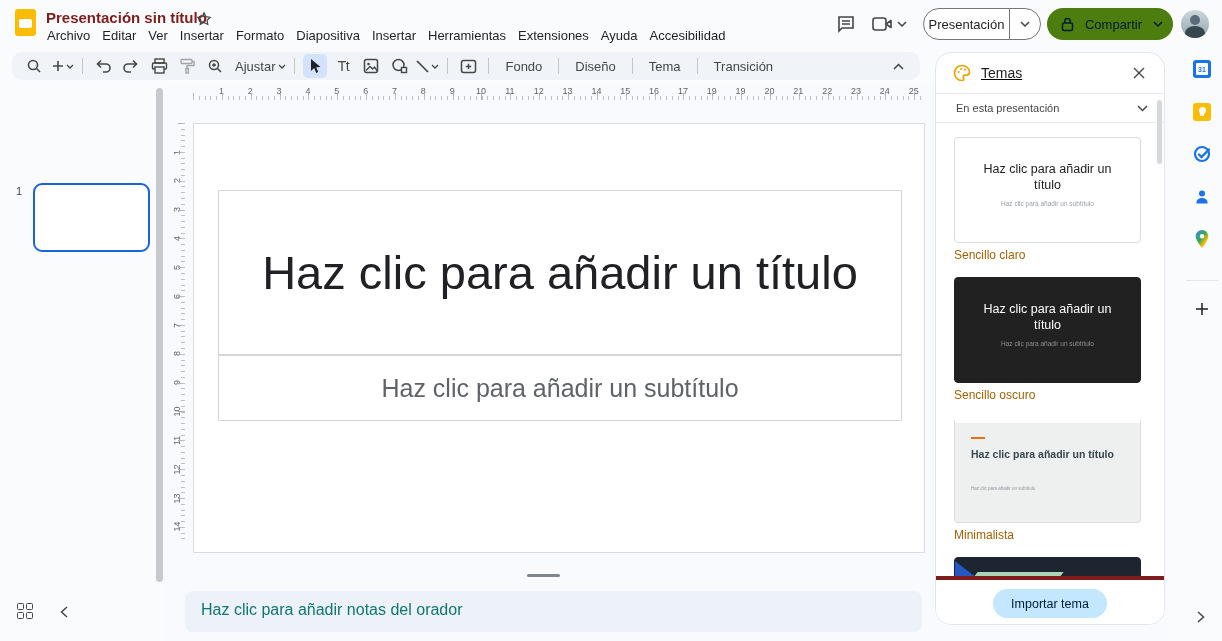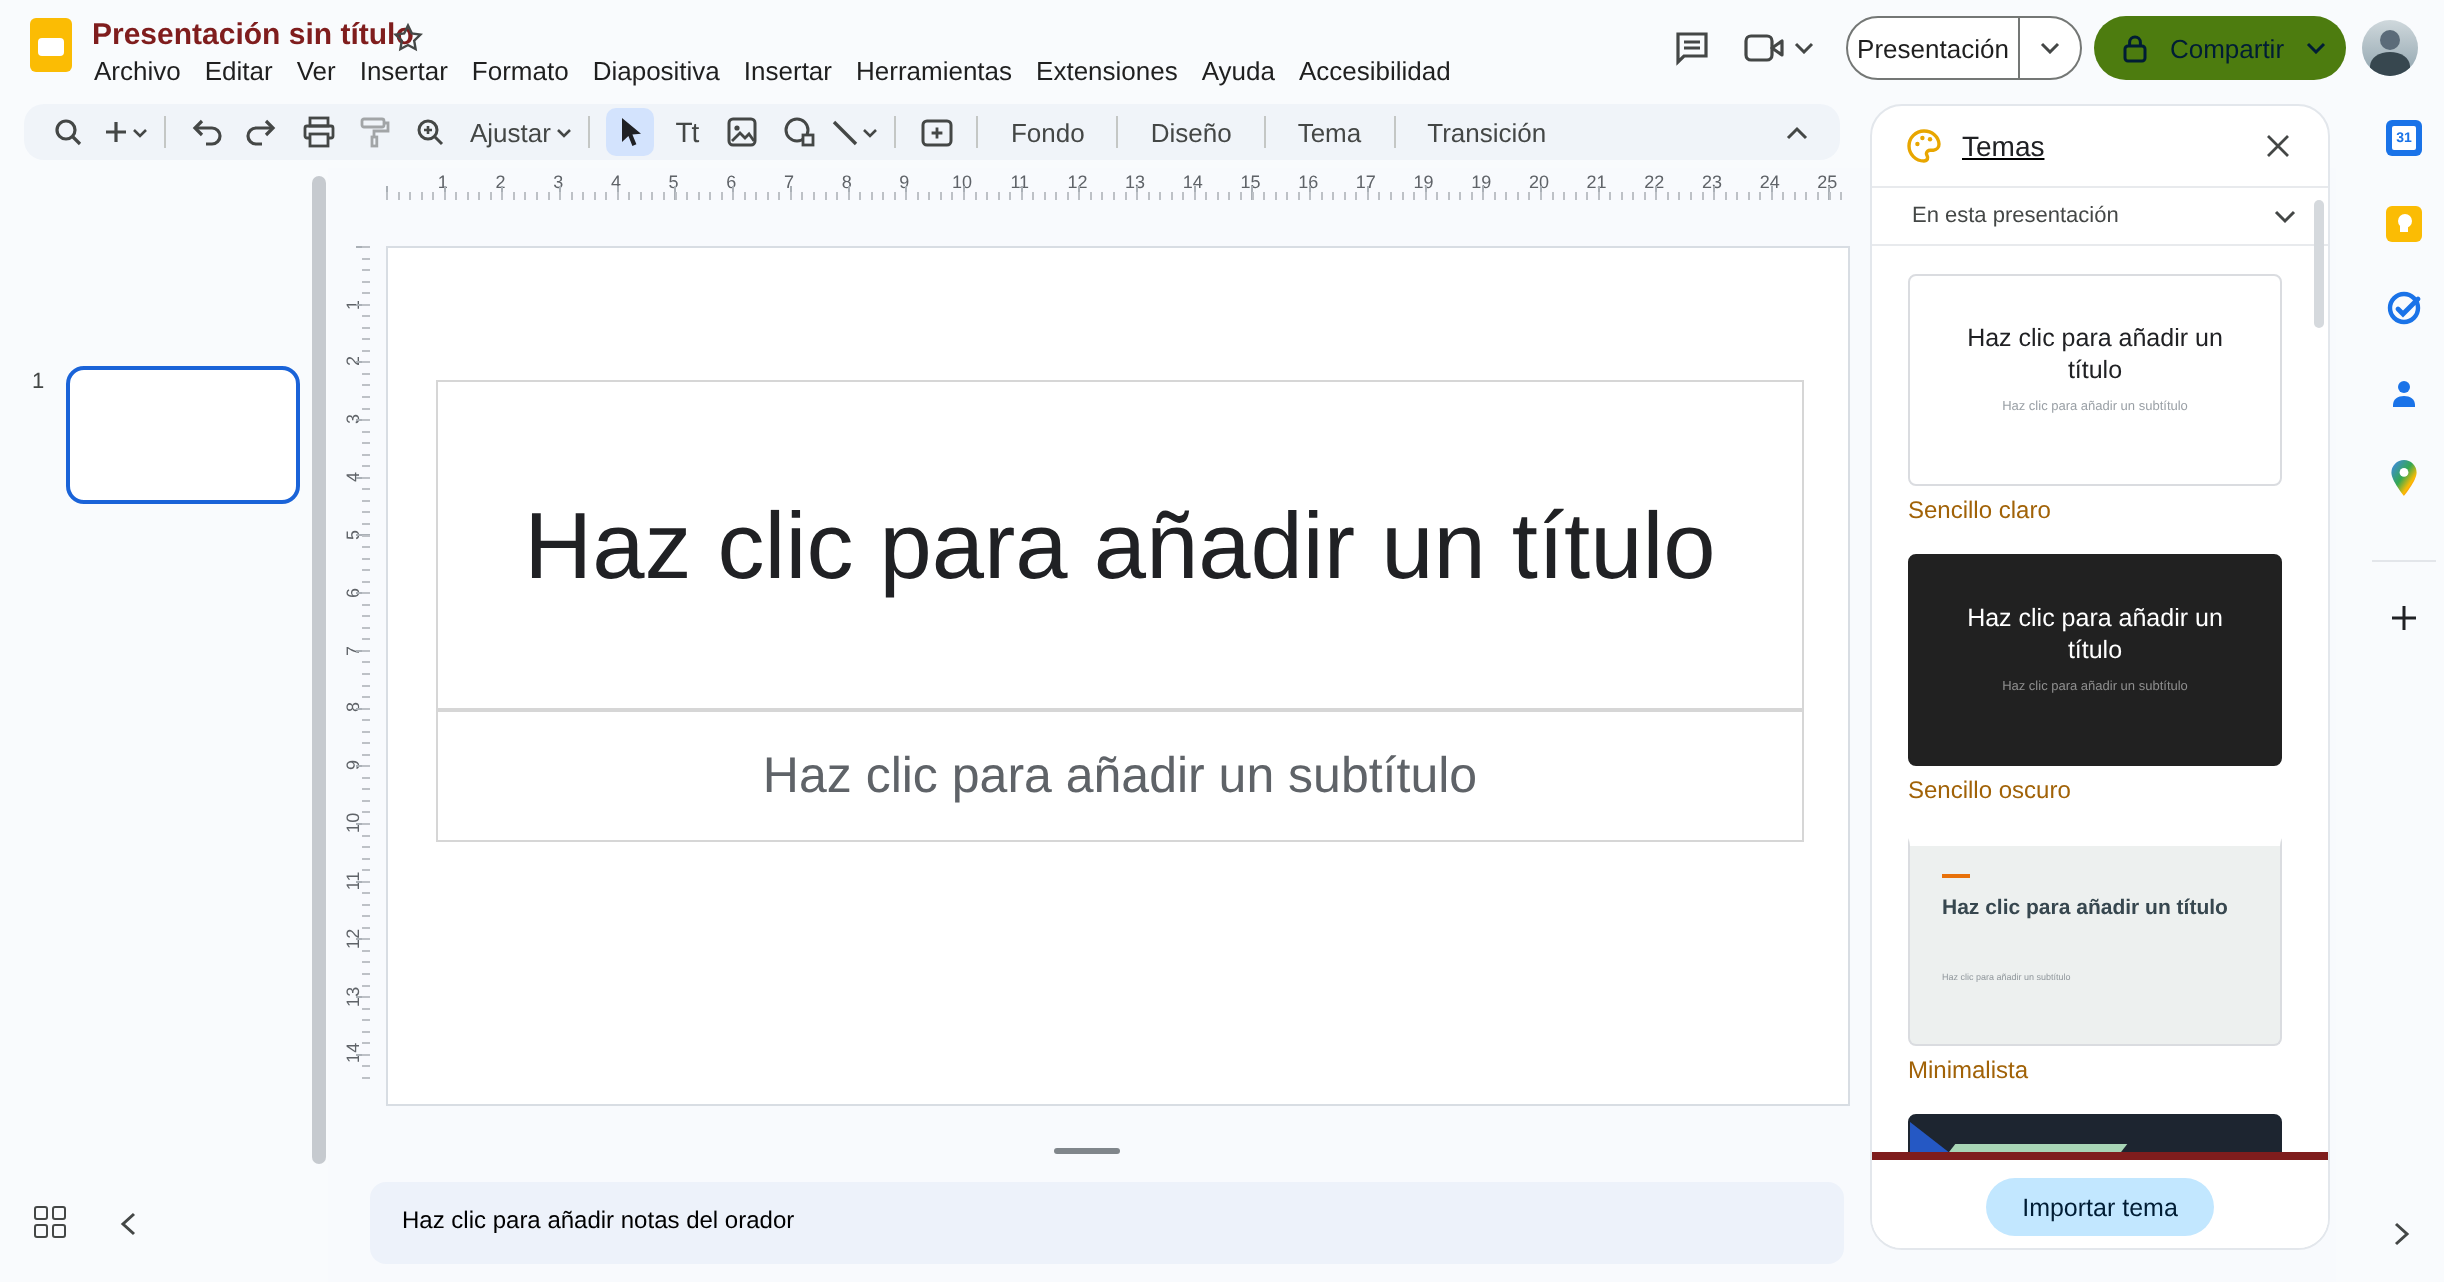--- a/index.html
+++ b/index.html
@@ -62,21 +62,21 @@
     background:repeating-linear-gradient(to bottom,#aab0b6 0 1px,transparent 1px 28.85px); }
   .slide { position:absolute; left:29px; top:39px; width:732px; height:430px; background:#fff; border:1px solid #d8dde3; }
   .title-box { position:absolute; left:24px; top:66px; width:684px; height:165px; border:1px solid #d6d6d6; display:flex; align-items:center; justify-content:center; text-align:center; }
   .title-box .ph { font-size:47px; line-height:62px; color:#202124; }
   .subtitle-box { position:absolute; left:24px; top:231px; width:684px; height:66px; border:1px solid #d6d6d6; display:flex; align-items:center; justify-content:center; }
   .subtitle-box .ph { font-size:25px; color:#5f6368; }
   .notes-handle { position:absolute; left:363px; top:490px; width:33px; height:3px; background:#80868b; border-radius:2px; }
 
   
   .notesbar { position:absolute; left:185px; top:591px; width:737px; height:41px; background:#edf2fa; border-radius:8px; padding:10px 16px; }
-  .notesbar .ph { font-size:12px; color:#000000; }
+  .notesbar .ph { font-size:16px; color:#0f766e; }
   .grid-btn { position:absolute; left:17px; top:603px; width:17px; height:17px; display:grid; grid-template-columns:7px 7px; grid-template-rows:7px 7px; gap:2px; }
   .grid-btn div { border:1.6px solid #444746; border-radius:1.5px; }
   .film-collapse { position:absolute; left:56px; top:604px; width:16px; height:16px; display:flex; align-items:center; justify-content:center; }
 
   
   .panel { position:absolute; left:935px; top:52px; width:230px; height:573px; background:#fff; border:1px solid #e3e7ec; border-radius:16px; overflow:hidden; }
   .panel-hdr { position:absolute; left:0; top:0; width:100%; height:41px; border-bottom:1px solid #e8eaed; display:flex; align-items:center; padding:0 14px 0 17px;text-decoration:underline; }
   .panel-title { font-size:14px; color:#202124; margin-left:10px; flex:1; }
   .panel-close { width:22px; height:22px; display:flex; align-items:center; justify-content:center; }
   .panel-section { position:absolute; left:0; top:41px; width:100%; height:29px; border-bottom:1px solid #e8eaed; display:flex; align-items:center; padding:0 16px 0 20px; }

